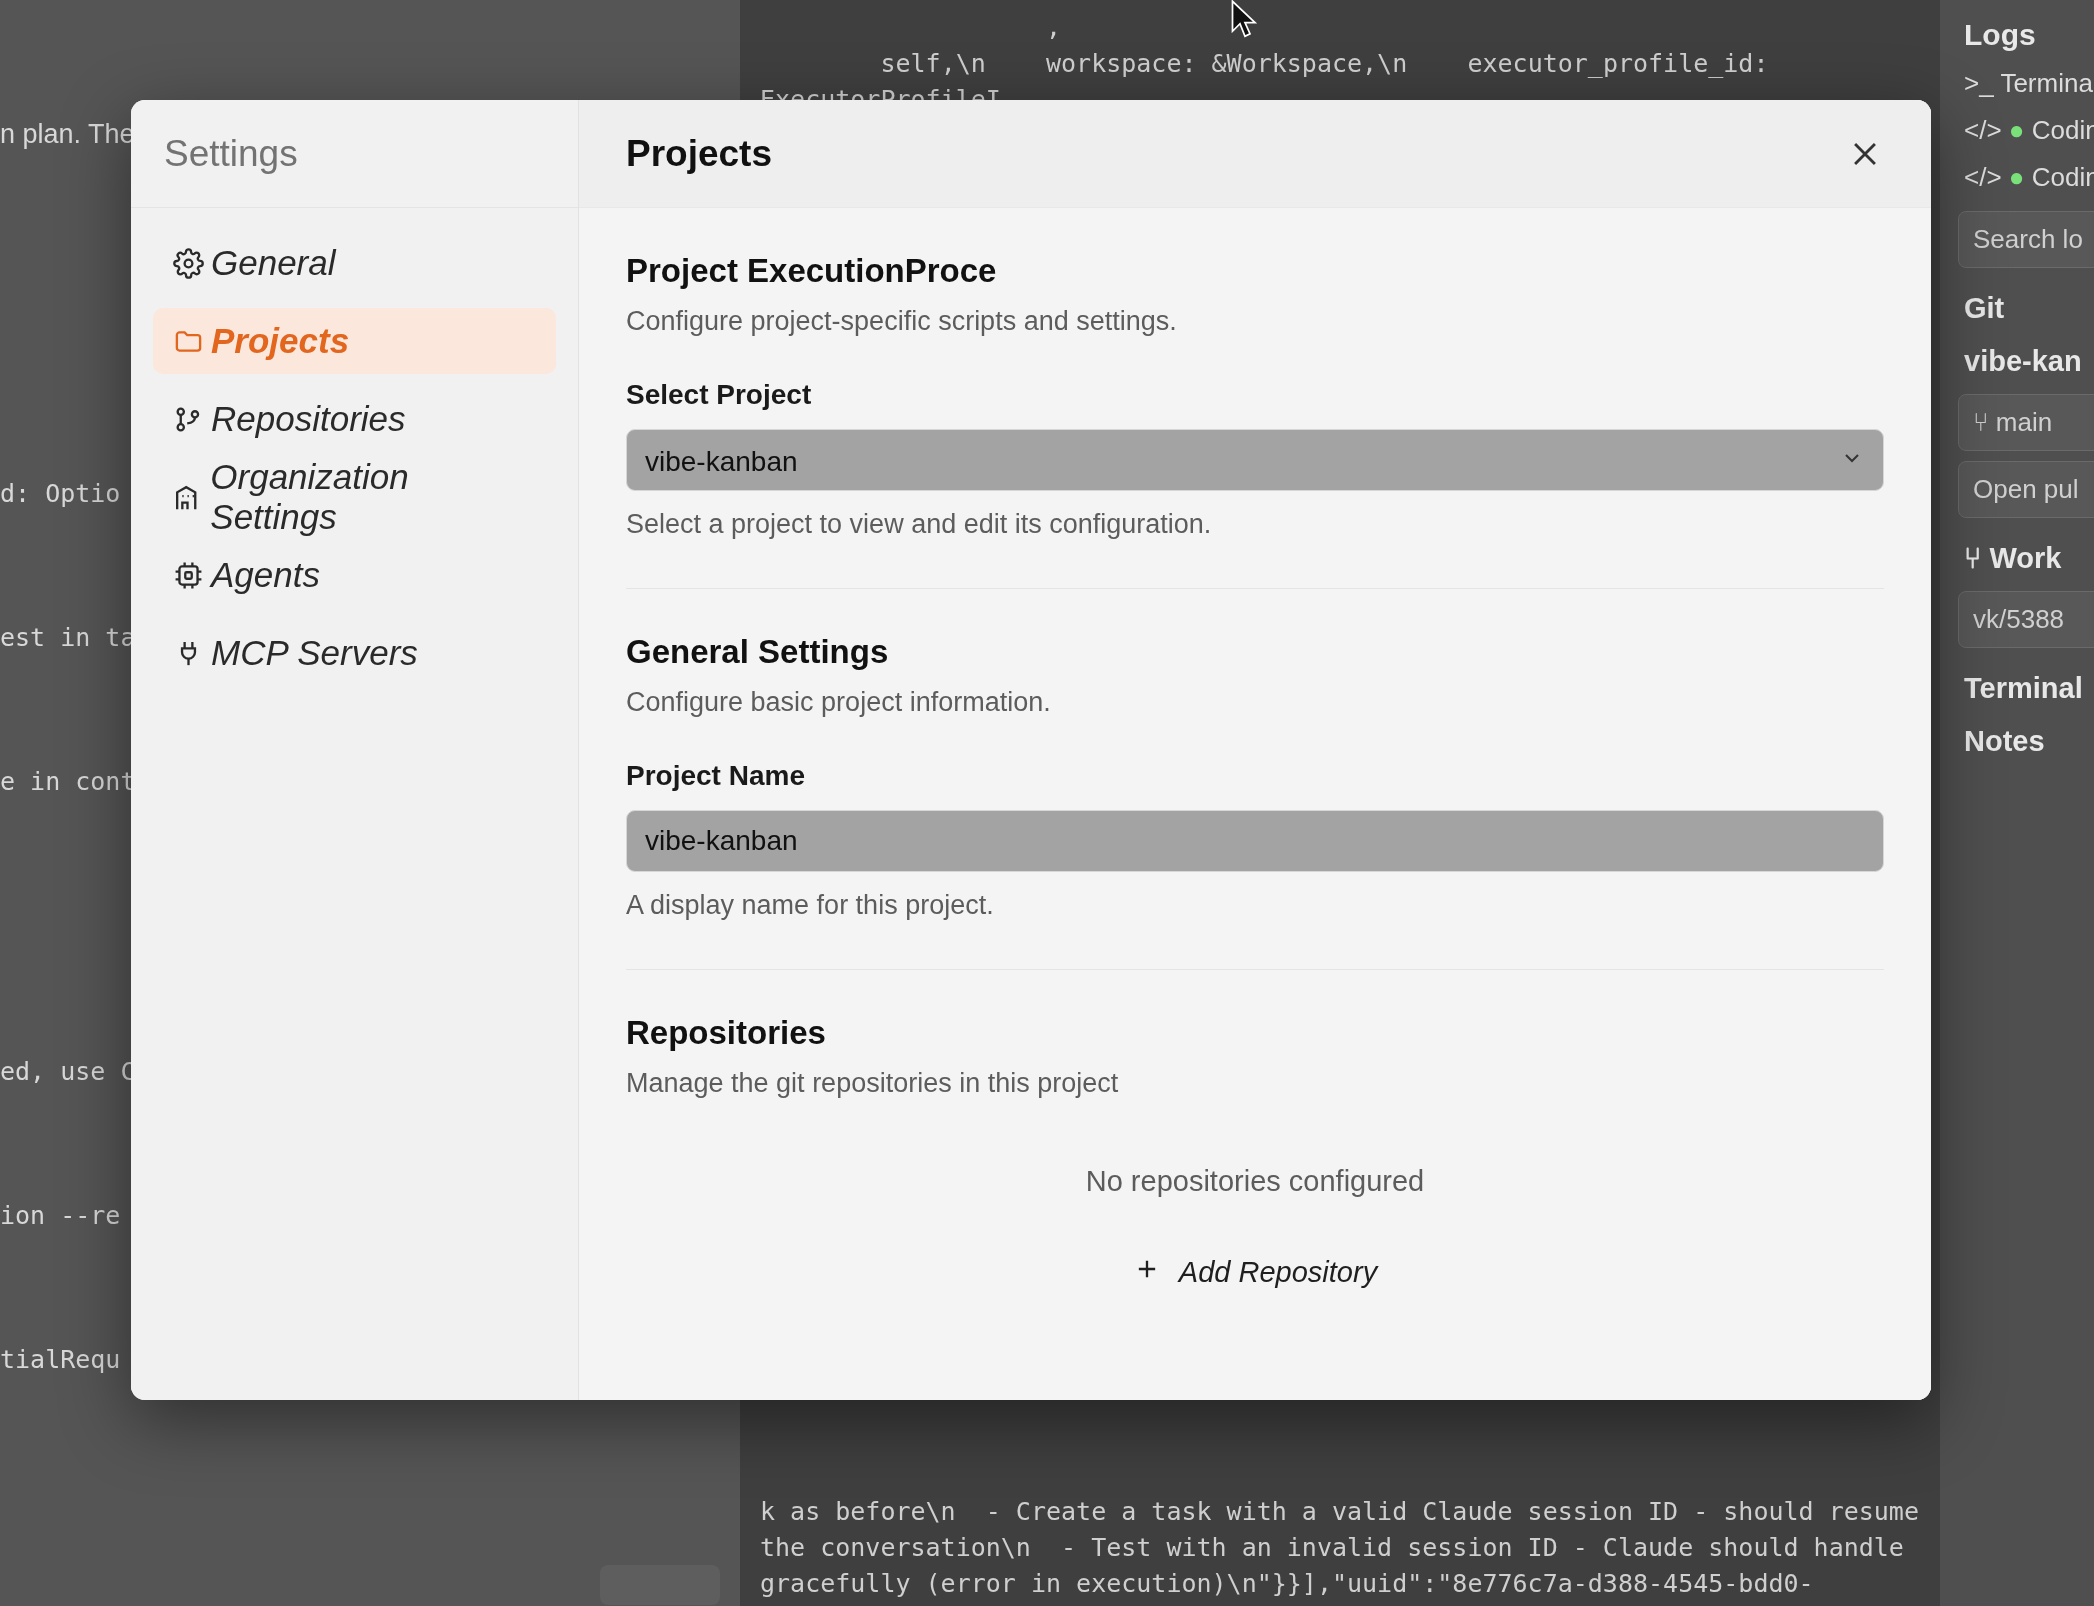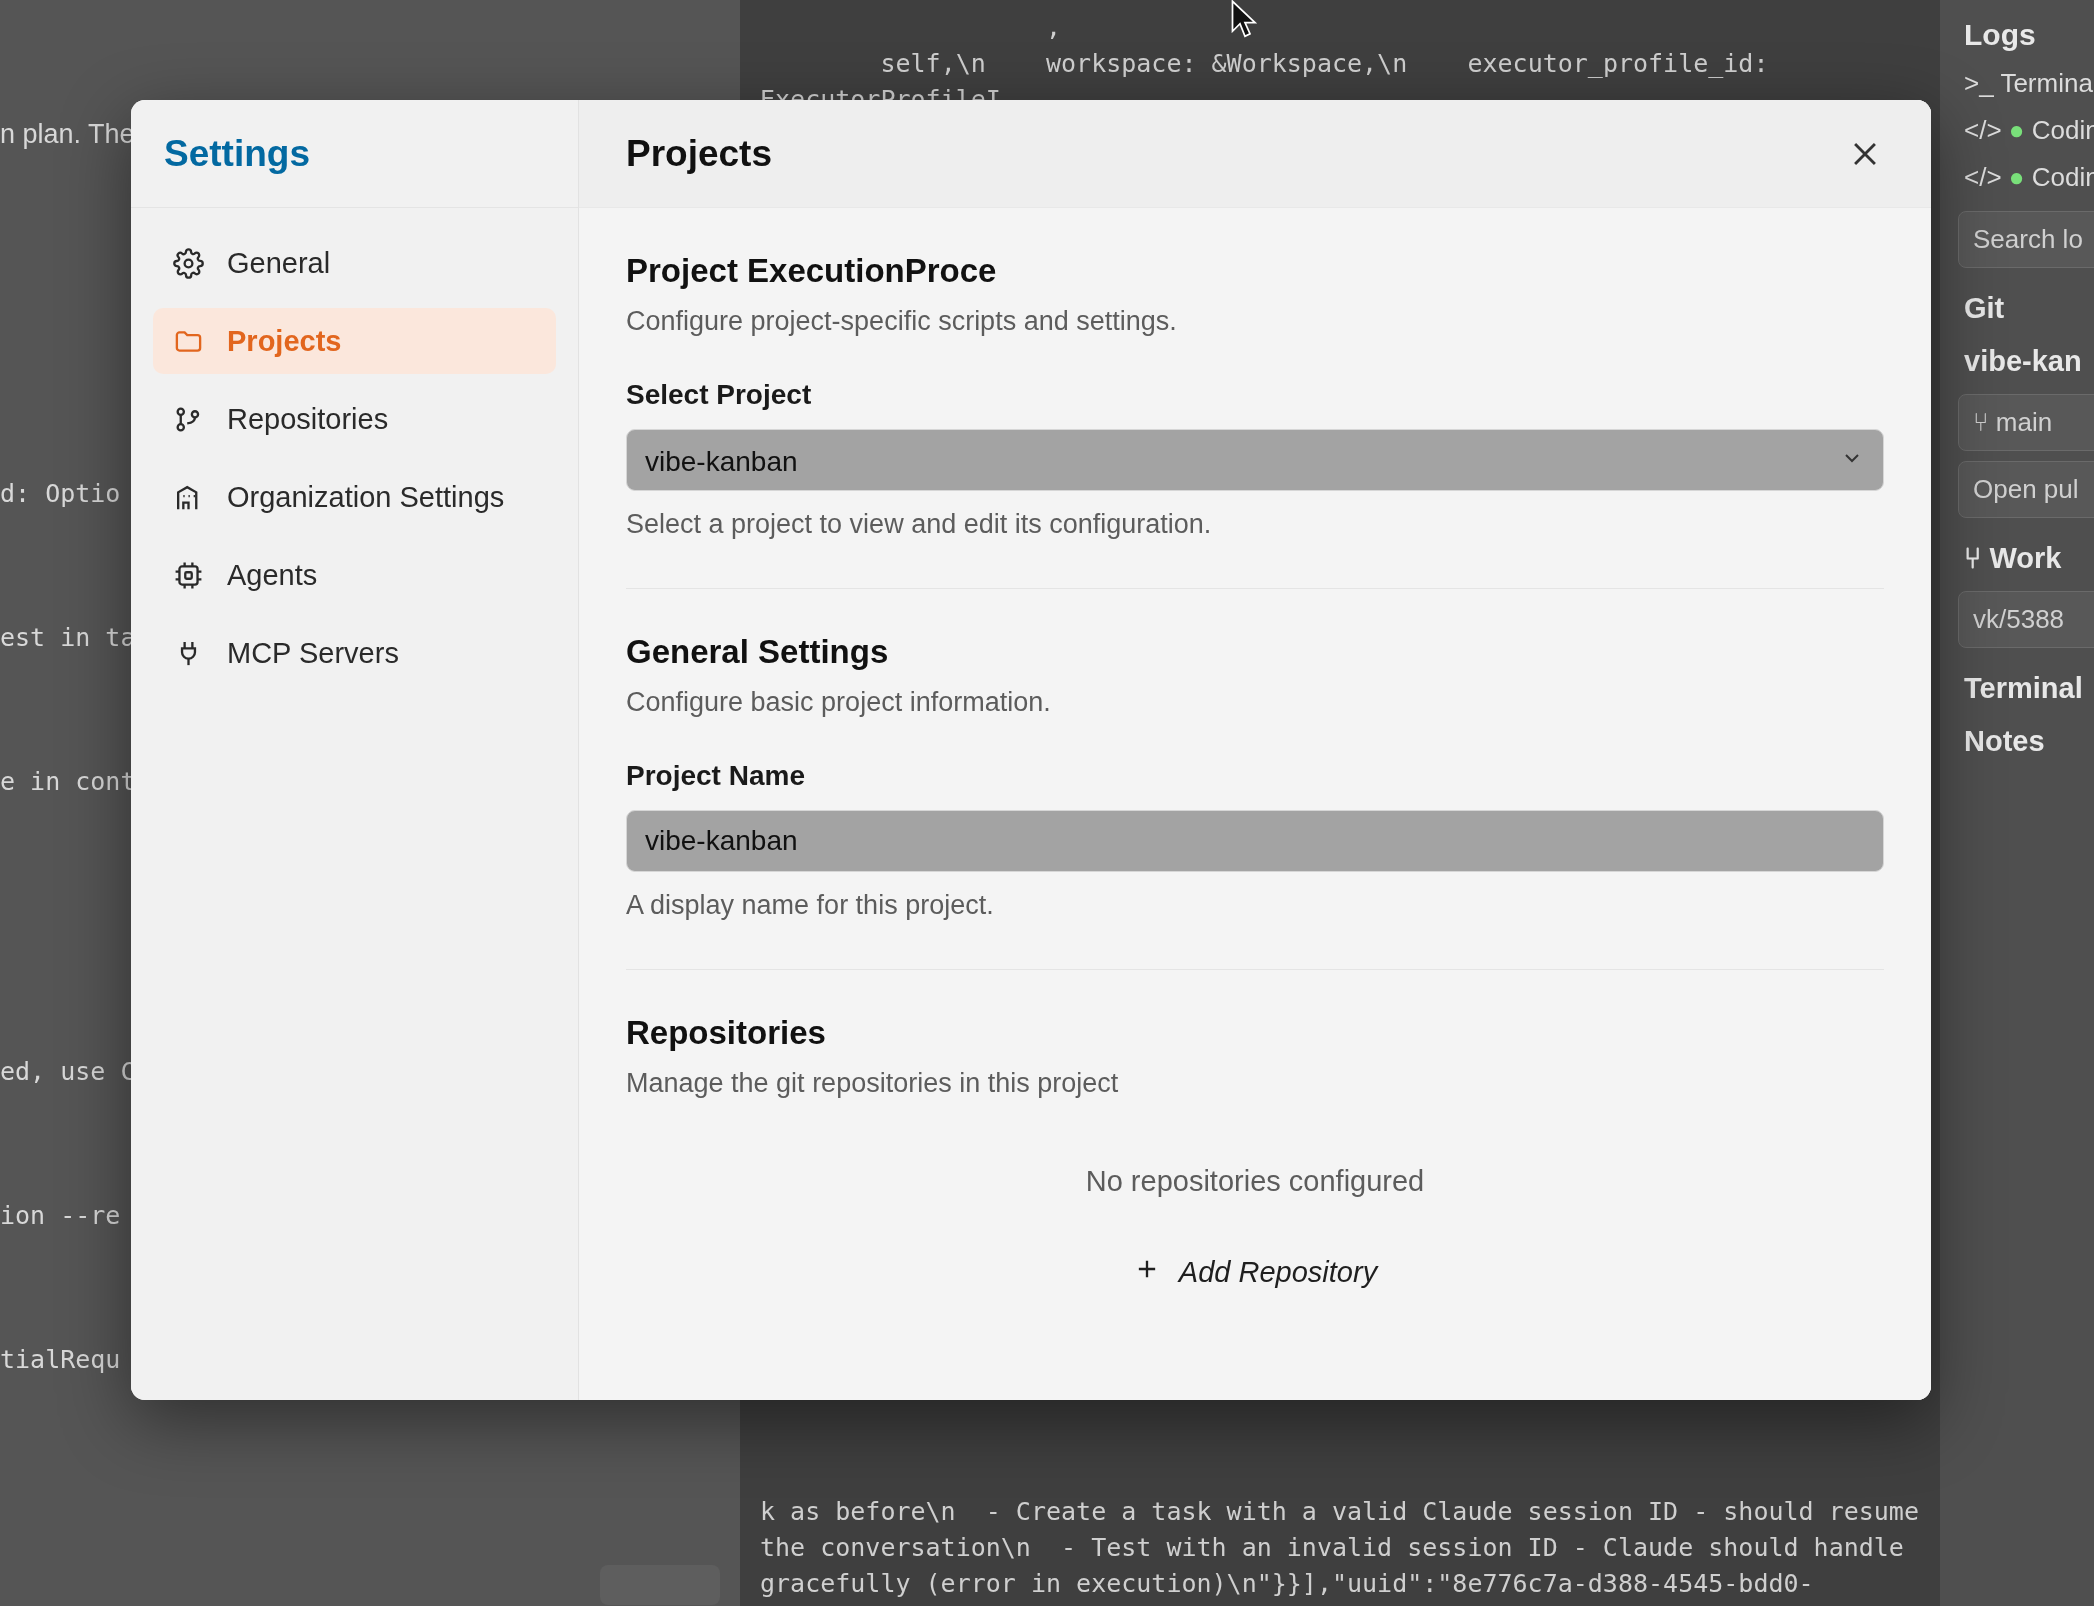--- a/index.html
+++ b/index.html
@@ -70,27 +70,27 @@
     box-shadow: 0 20px 70px rgba(0,0,0,0.45);
     display: flex;
   }
   .sidebar {
     width: 448px; background: #f1f1f1; border-right: 1px solid #e2e2e2;
     display: flex; flex-direction: column;
   }
   .sidebar-header {
     height: 108px; display: flex; align-items: center;
     padding: 0 0 0 33px; border-bottom: 1px solid #e4e4e4;
-    font-size: 37px; font-weight: bold; color: #0369a1; text-align: center;
+    font-size: 37px; font-weight: normal; color: #737373; text-align: center;
   }
   .nav { padding: 22px 22px 0 22px; }
   .nav-item {
-    display: flex; align-items: center; gap: 22px;
+    display: flex; align-items: center; gap: 6px;
     height: 66px; padding: 0 18px; border-radius: 10px;
-    font-size: 29px; color: #2a2a2a; cursor: pointer; margin-bottom: 12px;
+    font-size: 35px; color: #2a2a2a; cursor: pointer; margin-bottom: 12px; font-style: italic;
   }
   .nav-item.active { background: #fbe7dc; color: #e2661e; font-weight: bold; }
   .nav-item .ic { width: 34px; height: 34px; display: inline-flex; align-items: center; justify-content: center; }
   .nav-item .ic svg { width: 31px; height: 31px; }
 
   .content { flex: 1; display: flex; flex-direction: column; background: #fbfbfb; }
   .content-header {
     height: 108px; display: flex; align-items: center; justify-content: space-between;
     padding: 0 40px 0 47px; border-bottom: 1px solid #e8e8e8; background: #eeeeee;
   }

